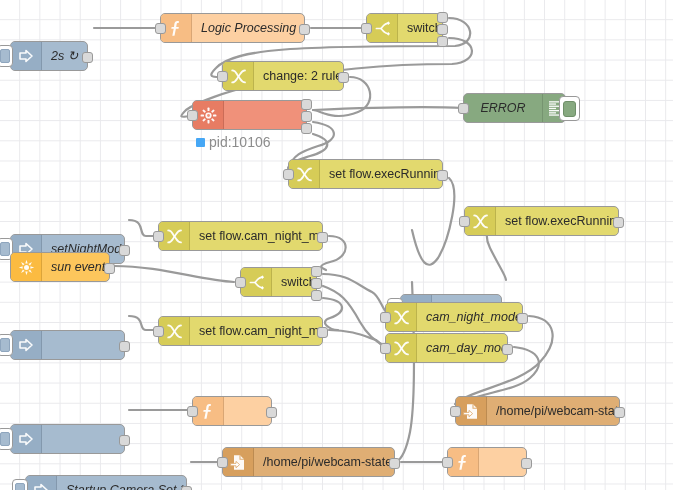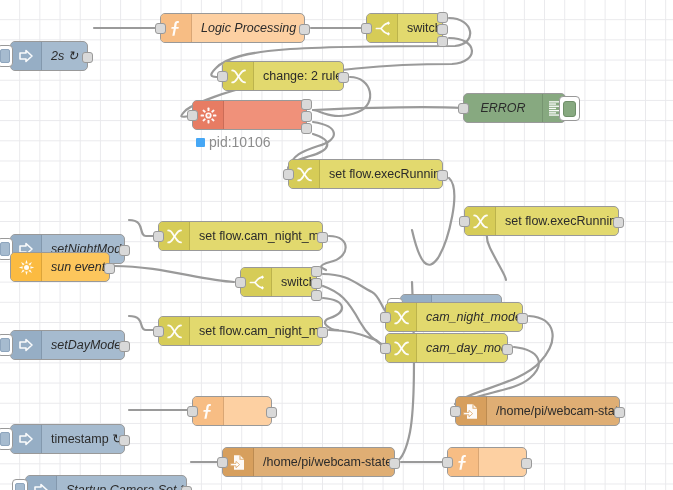--- a/index.html
+++ b/index.html
@@ -345,21 +345,20 @@
         <div class="lbl ital">cam_night_mode</div>
         <div class="port in" style="top: 9px;"></div>
         <div class="port out" style="top: 9.5px;"></div>
       </div>
       <div class="node n-inject" style="left: 10px; top: 302px; width: 115px;">
         <div class="ibar icon">
           <svg width="16" height="16" viewBox="0 0 16 16">
             <path d="M2 5 h6 V2.5 L14 8 l-6 5.5 V11 H2 Z" fill="none" stroke="rgba(255,255,255,0.95)" stroke-width="1.6" stroke-linejoin="round"></path>
           </svg>
         </div>
-        <div class="lbl ital">setDayMode</div>
         <div class="injbtn">
           <i></i>
         </div>
         <div class="port out" style="top: 9.5px;"></div>
       </div>
       <div class="node n-change" style="left: 158px; top: 316px; width: 165px;">
         <div class="ibar icon">
           <svg width="17" height="17" viewBox="0 0 17 17">
             <path d="M2.2 2.4 C6 2.4 6.5 6 8.5 8.5 C10.5 11 11.4 14.4 15 14.4" fill="none" stroke="rgba(255,255,255,0.95)" stroke-width="1.8" stroke-linecap="round"></path>
             <path d="M15 2.4 C11.4 2.4 10.5 6 8.5 8.5 C6.5 11 6 14.4 2.2 14.4" fill="none" stroke="rgba(255,255,255,0.95)" stroke-width="1.8" stroke-linecap="round"></path>
@@ -379,21 +378,20 @@
         <div class="lbl ital">cam_day_mode</div>
         <div class="port in" style="top: 9px;"></div>
         <div class="port out" style="top: 9.5px;"></div>
       </div>
       <div class="node n-inject" style="left: 10px; top: 396px; width: 115px;">
         <div class="ibar icon">
           <svg width="16" height="16" viewBox="0 0 16 16">
             <path d="M2 5 h6 V2.5 L14 8 l-6 5.5 V11 H2 Z" fill="none" stroke="rgba(255,255,255,0.95)" stroke-width="1.6" stroke-linejoin="round"></path>
           </svg>
         </div>
-        <div class="lbl">timestamp ↻</div>
         <div class="injbtn">
           <i></i>
         </div>
         <div class="port out" style="top: 9.5px;"></div>
       </div>
       <div class="node n-function" style="left: 192px; top: 396px; width: 80px;">
         <div class="ibar icon">
           <svg width="16" height="18" viewBox="0 0 16 18">
             <path d="M11 2.2c-2.6-.9-4.2.2-4.6 2.6L6 8H3.6l-.3 1.8H5.7l-1.4 7.0H6.5l1.4-7.0h2.6l.3-1.8H8.2l.4-2.6c.2-1.2.9-1.7 2.1-1.3z" fill="rgba(255,255,255,0.95)"></path>
           </svg>

